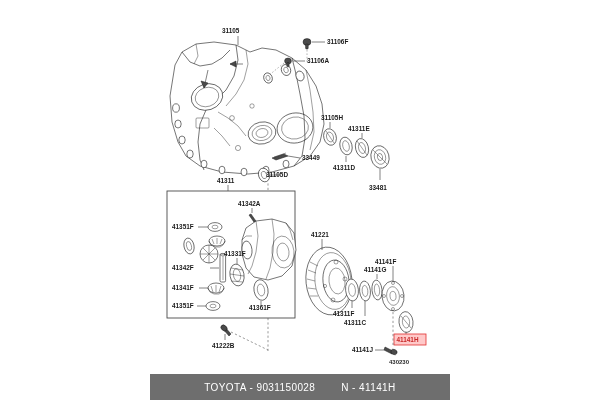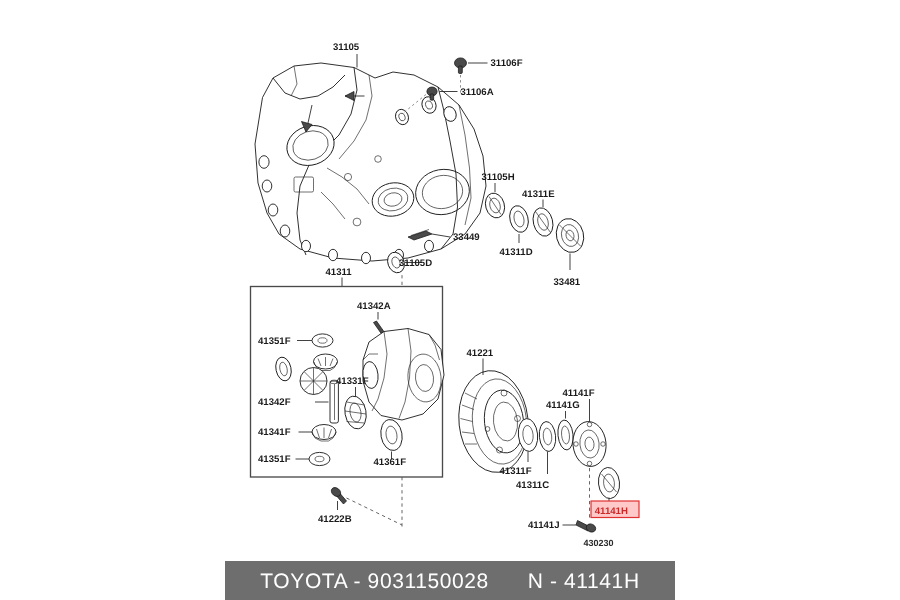--- a/index.html
+++ b/index.html
@@ -95,21 +95,21 @@
     height: 26px;
     background: #6e6e6e;
     display: flex;
     align-items: center;
     justify-content: center;
     gap: 26px;
   }
   .caption-text {
     color: #ffffff;
     font-family: "Liberation Sans", sans-serif;
-    font-size: 14px;
+    font-size: 10px;
     letter-spacing: 0.4px;
     white-space: nowrap;
   }
   .corner-code {
     font-family: "Liberation Sans", sans-serif;
     font-size: 6px;
     fill: #2a2a2a;
     font-weight: bold;
   }
 </style>

